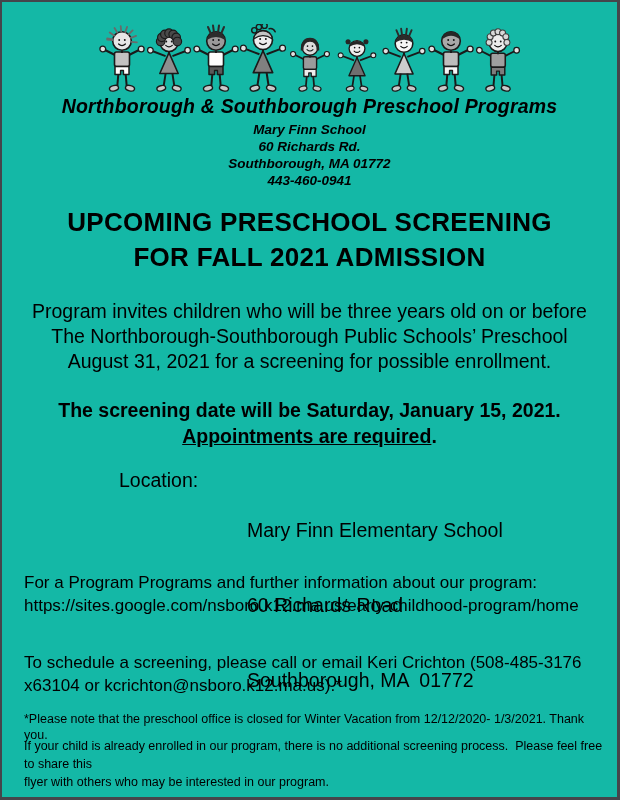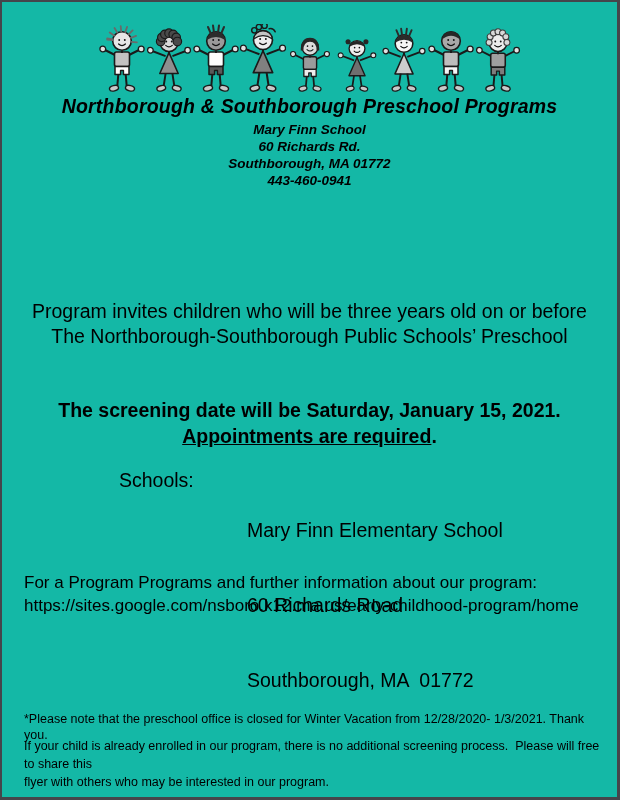--- a/index.html
+++ b/index.html
@@ -345,46 +345,55 @@
 
   <div class="abs program-title">Northborough &amp; Southborough Preschool Programs</div>
 
   <div class="abs addr-block">
     <div>Mary Finn School</div>
     <div>60 Richards Rd.</div>
     <div>Southborough, MA 01772</div>
     <div>443-460-0941</div>
   </div>
 
+  <div class="abs main-heading">
+    <div>UPCOMING PRESCHOOL SCREENING</div>
+    <div>FOR FALL 2021 ADMISSION</div>
+  </div>
 
   <div class="abs intro">
     <div>Program invites children who will be three years old on or before</div>
     <div>The Northborough-Southborough Public Schools’ Preschool</div>
+    <div>August 31, 2021 for a screening for possible enrollment.</div>
   </div>
 
   <div class="abs dates">
     <div>The screening date will be Saturday, January 15, 2021.</div>
     <div><span class="underlined">Appointments are required</span><span>.</span></div>
   </div>
 
   <div class="abs location">
-    <div class="loc-label">Schools:</div>
+    <div class="loc-label">Location:</div>
     <div class="loc-lines">
       <div>Mary Finn Elementary School</div>
       <div>60 Richards Road</div>
       <div class="prewrap">Southborough, MA  01772</div>
     </div>
   </div>
 
   <div class="abs brochure">
     <div>For a Program Programs and further information about our program:</div>
     <div>https://sites.google.com/nsboro.k12.ma.us/early-childhood-program/home</div>
   </div>
 
-
-  <div class="abs footnote-1">*Please note that the preschool office is closed for Winter Vacation from 12/28/2020- 1/3/2021. Thank you.</div>
+  <div class="abs schedule">
+    <div>To schedule a screening, please call or email Keri Crichton (508-485-3176</div>
+    <div>x63104 or kcrichton@nsboro.k12.ma.us).*</div>
+  </div>
+
+  <div class="abs footnote-1">*Please note that the preschool office is closed for Winter Vacation from 12/12/2020- 1/3/2021. Thank you.</div>
 
   <div class="abs footnote-2">
-    <div class="prewrap">If your child is already enrolled in our program, there is no additional screening process.  Please will free to share this</div>
+    <div class="prewrap">If your child is already enrolled in our program, there is no additional screening process.  Please feel free to share this</div>
     <div>flyer with others who may be interested in our program.</div>
   </div>
 
 </div>
 
 </body></html>

